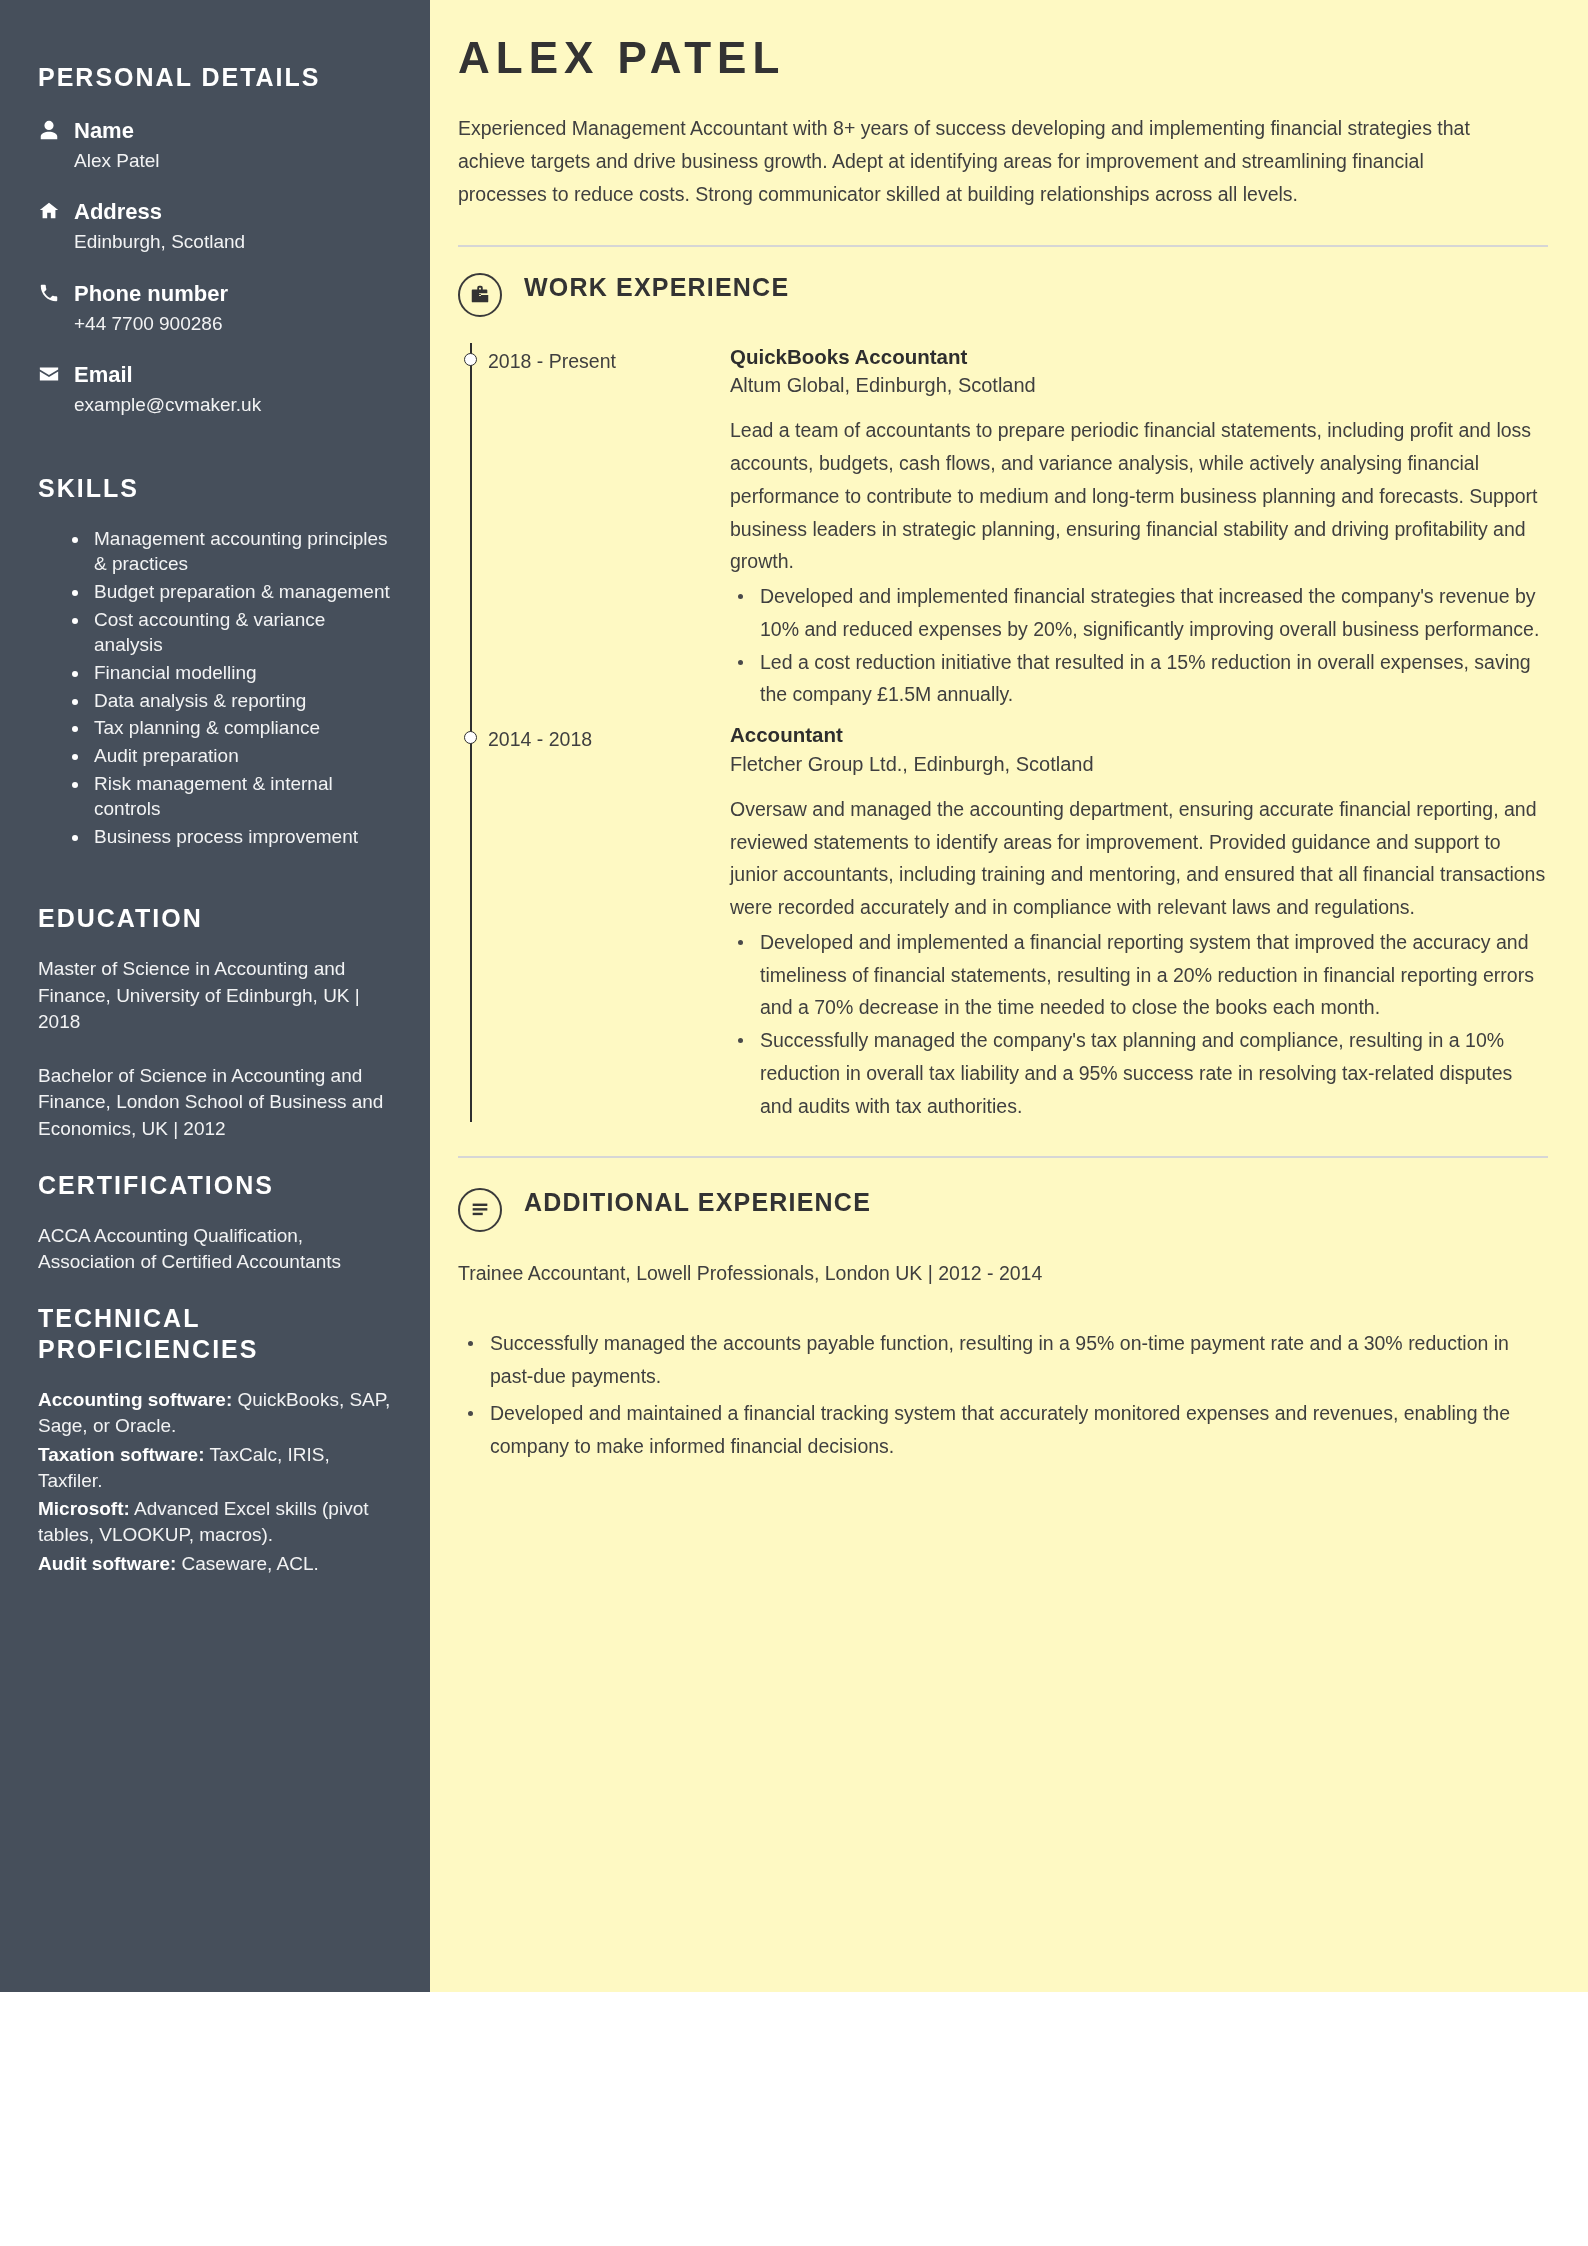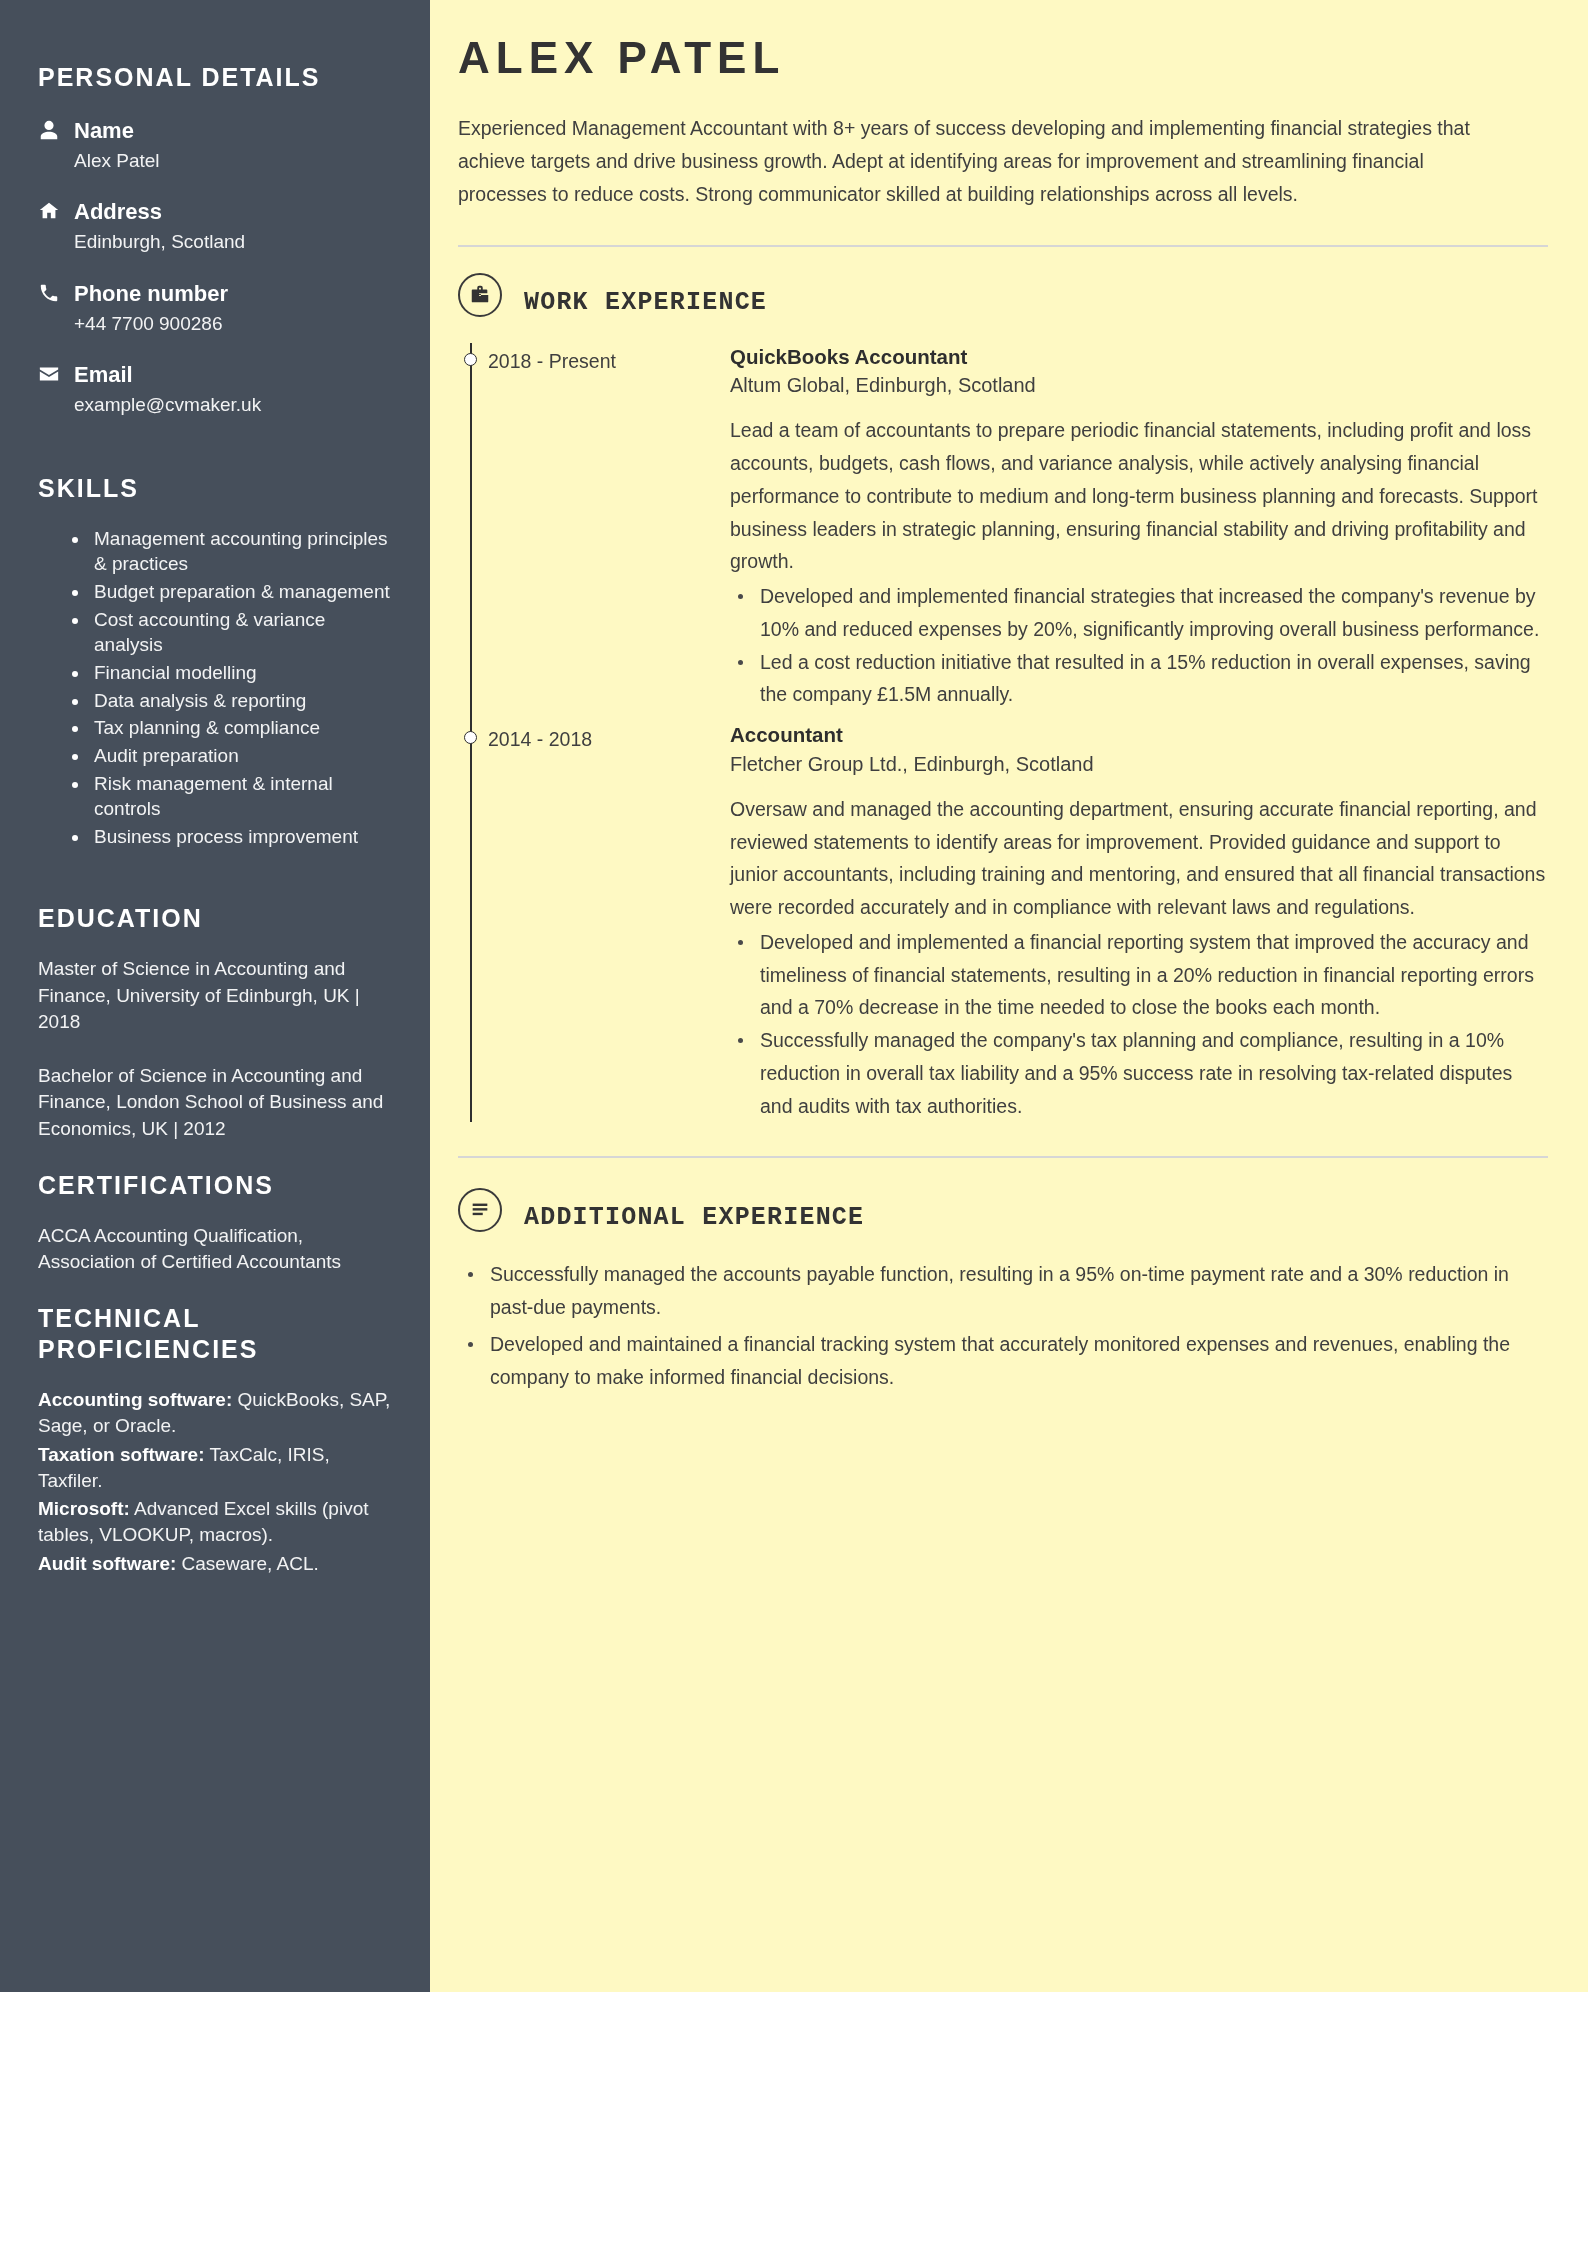--- a/index.html
+++ b/index.html
@@ -129,23 +129,22 @@
   }
   .rule {
     height: 2px;
     background: #d6d6d6;
     border: 0;
     margin: 0 0 26px 0;
   }
 
   .section-head {
     display: flex;
-    align-items: flex-end;
+    align-items: flex-start;
     margin: 0 0 26px 0;
-    font-family: Liberation Mono, monospace;
   }
   .section-icon {
     width: 44px;
     height: 44px;
     flex: 0 0 44px;
     border: 2px solid #3a3a3a;
     border-radius: 50%;
     display: flex;
     align-items: center;
     justify-content: center;
@@ -406,20 +405,21 @@
       <span class="section-icon">
         <svg width="22" height="22" viewBox="0 0 24 24">
             <rect x="4" y="5" width="16" height="2.6"></rect>
             <rect x="4" y="10" width="16" height="2.6"></rect>
             <rect x="4" y="15" width="11" height="2.6"></rect>
           </svg>
       </span>
       <span class="section-title">ADDITIONAL EXPERIENCE</span>
     </div>
 
+    <p class="add-role">Trainee Accountant, Lowell Professionals, London UK | 2012 - 2014</p>
 
     <ul class="add-bullets">
       <li>Successfully managed the accounts payable function, resulting in a 95% on-time payment rate and a 30% reduction in past-due payments.</li>
       <li>Developed and maintained a financial tracking system that accurately monitored expenses and revenues, enabling the company to make informed financial decisions.</li>
     </ul>
 
   </main>
 </div>
 
 </body></html>

